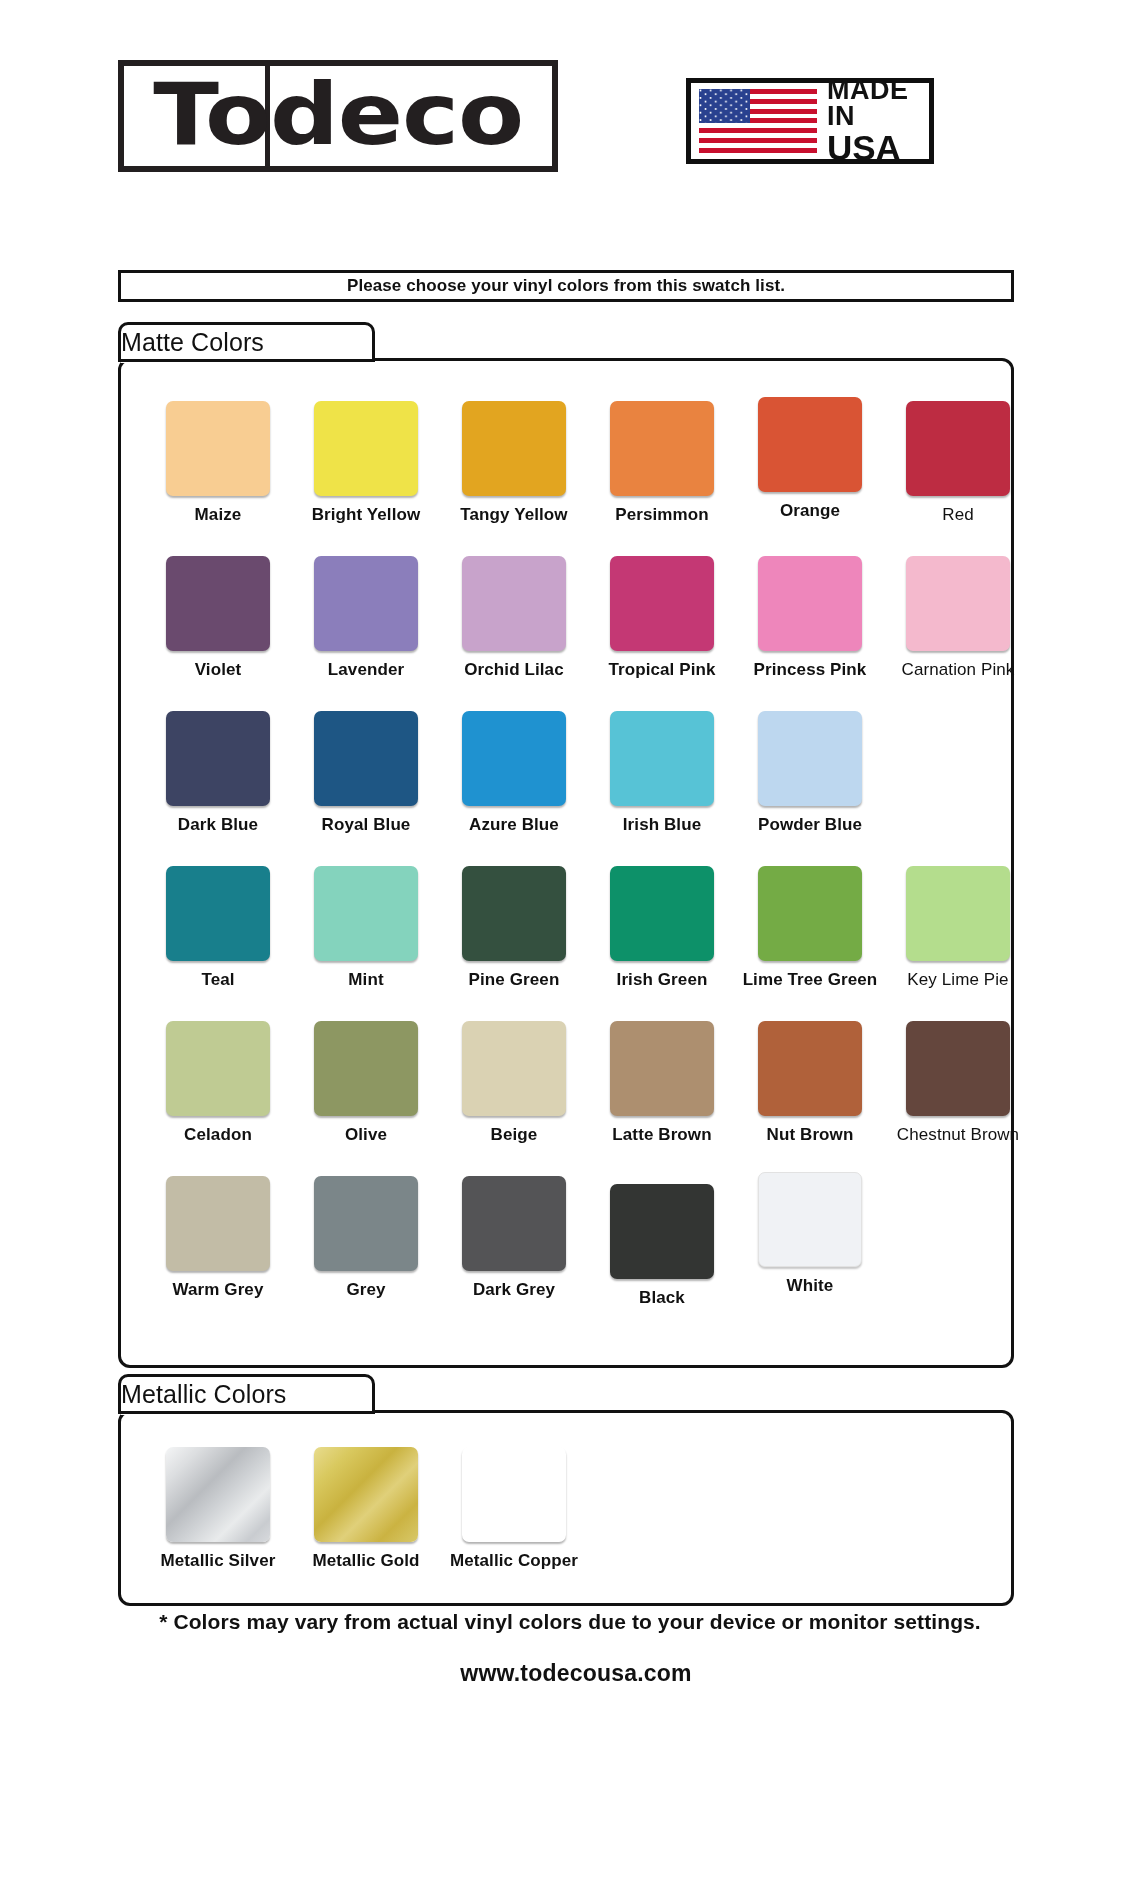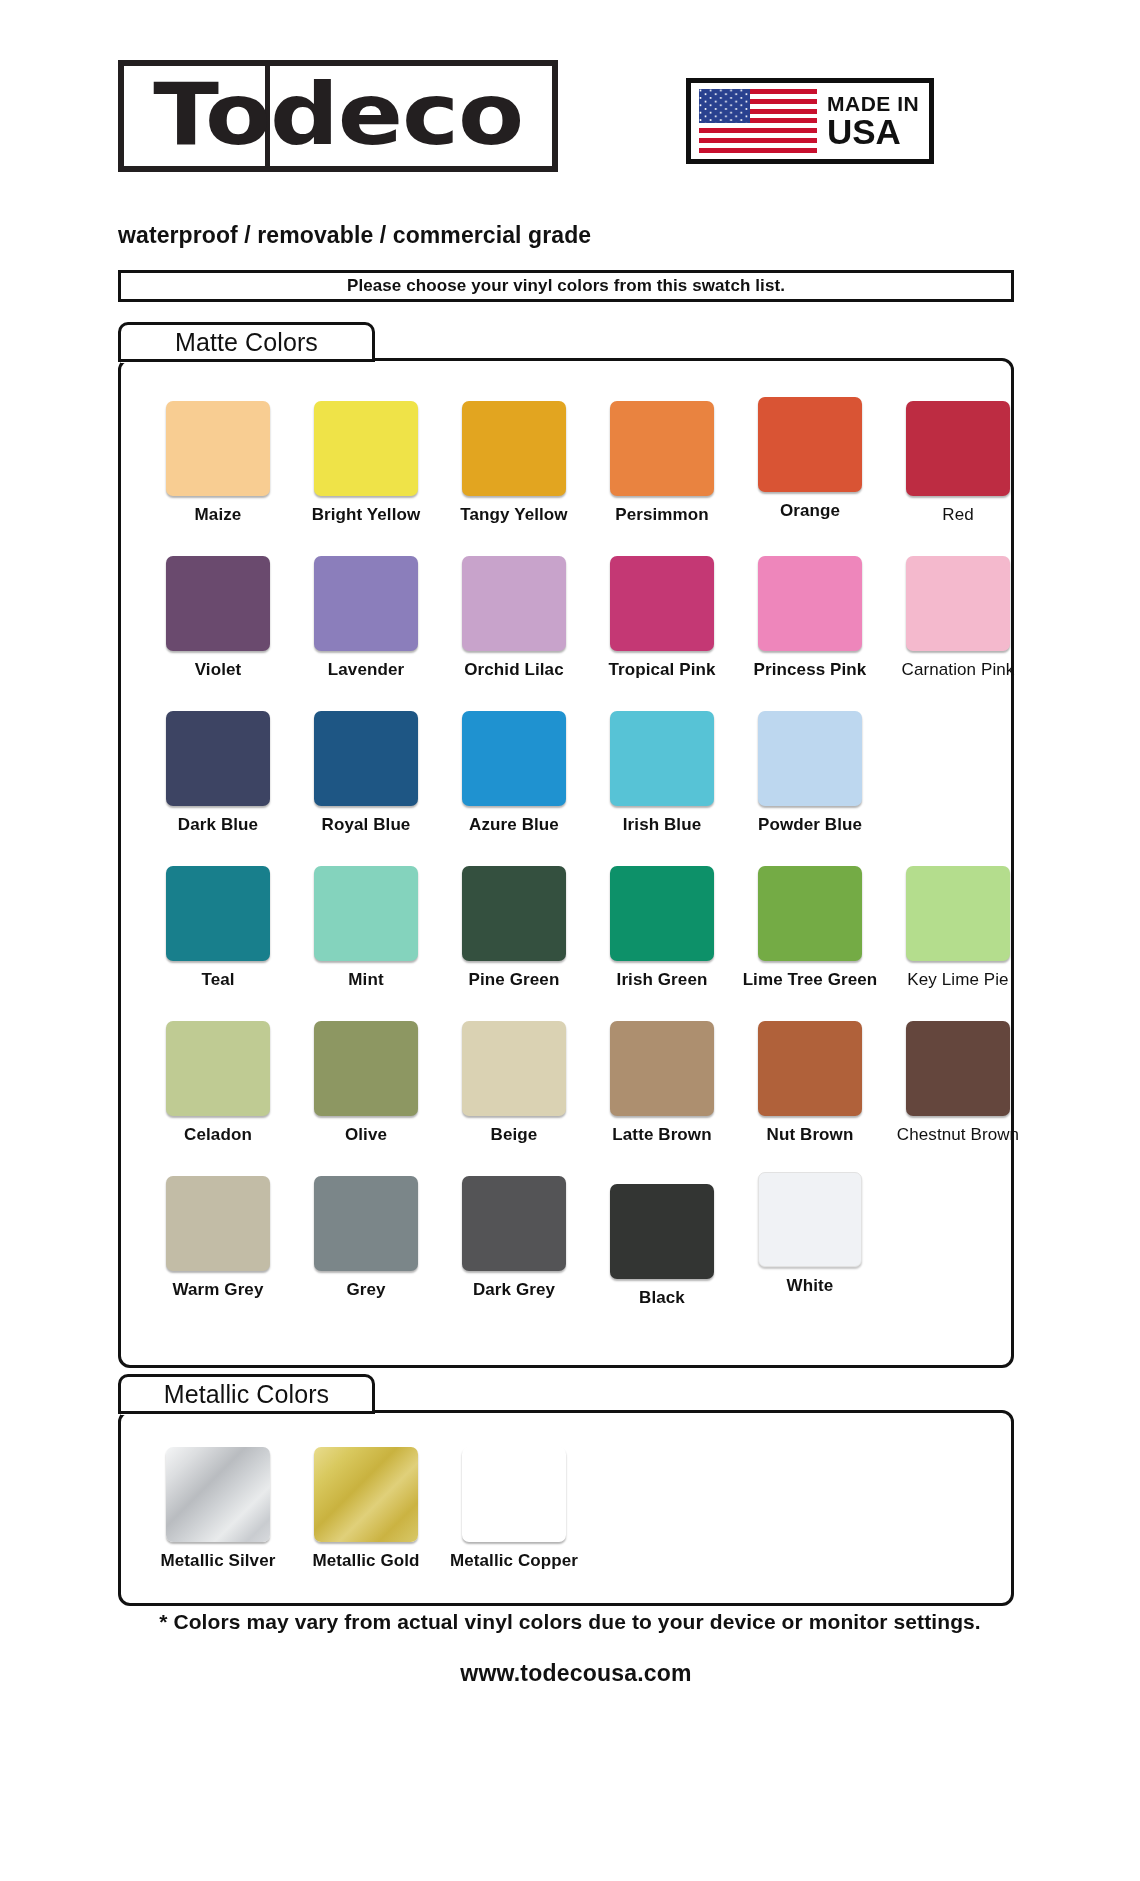--- a/index.html
+++ b/index.html
@@ -90,21 +90,21 @@
     background-position:1.5px 1.5px, 6.6px 5.2px;
   }
   .usa-text{
     display:flex;flex-direction:column;
     justify-content:center;
     line-height:0.95;
   }
   .made-in{
     font-family:"Liberation Sans",sans-serif;
     font-weight:700;
-    font-size:21px;
+    font-size:27px;
     letter-spacing:0.5px;
     color:#111;
   }
   .usa-word{
     font-family:"Liberation Sans",sans-serif;
     font-weight:700;
     font-size:35px;
     letter-spacing:0px;
     color:#111;
     margin-top:1px;
@@ -138,21 +138,21 @@
 
   
   .section{position:absolute;}
   .section-tab{
     position:absolute;left:0;top:0;
     width:257px;height:40px;
     border:3px solid #111;
     border-radius:10px 10px 0 0;
     background:#fff;
     box-sizing:border-box;
-    display:flex;align-items:center;justify-content:center;
+    display:flex;align-items:center;justify-content:flex-start;
     z-index:3;
   }
   .section-tab span{
     font-family:"Liberation Sans",sans-serif;
     font-size:25px;
     color:#111;
     letter-spacing:0.1px;
   }
   .section-body{
     position:absolute;left:0;top:36px;
@@ -259,21 +259,20 @@
         <div class="canton"></div>
         <div class="stars"></div>
       </div>
       <div class="usa-text">
         <div class="made-in">MADE IN</div>
         <div class="usa-word">USA</div>
       </div>
     </div>
   </div>
 
-  <div class="tagline">waterproof / removable / commercial grade</div>
 
   <div class="banner">
     <span>Please choose your vinyl colors from this swatch list.</span>
   </div>
 
   <div id="sections-host">
       <div class="section" style="left: 118px; top: 322px; width: 896px;">
         <div class="section-body" style="width: 896px; height: 1010px;">
           <div class="grid" style="left: 22px; top: 36px;">
             <div class="srow" style="height: 155px;">

